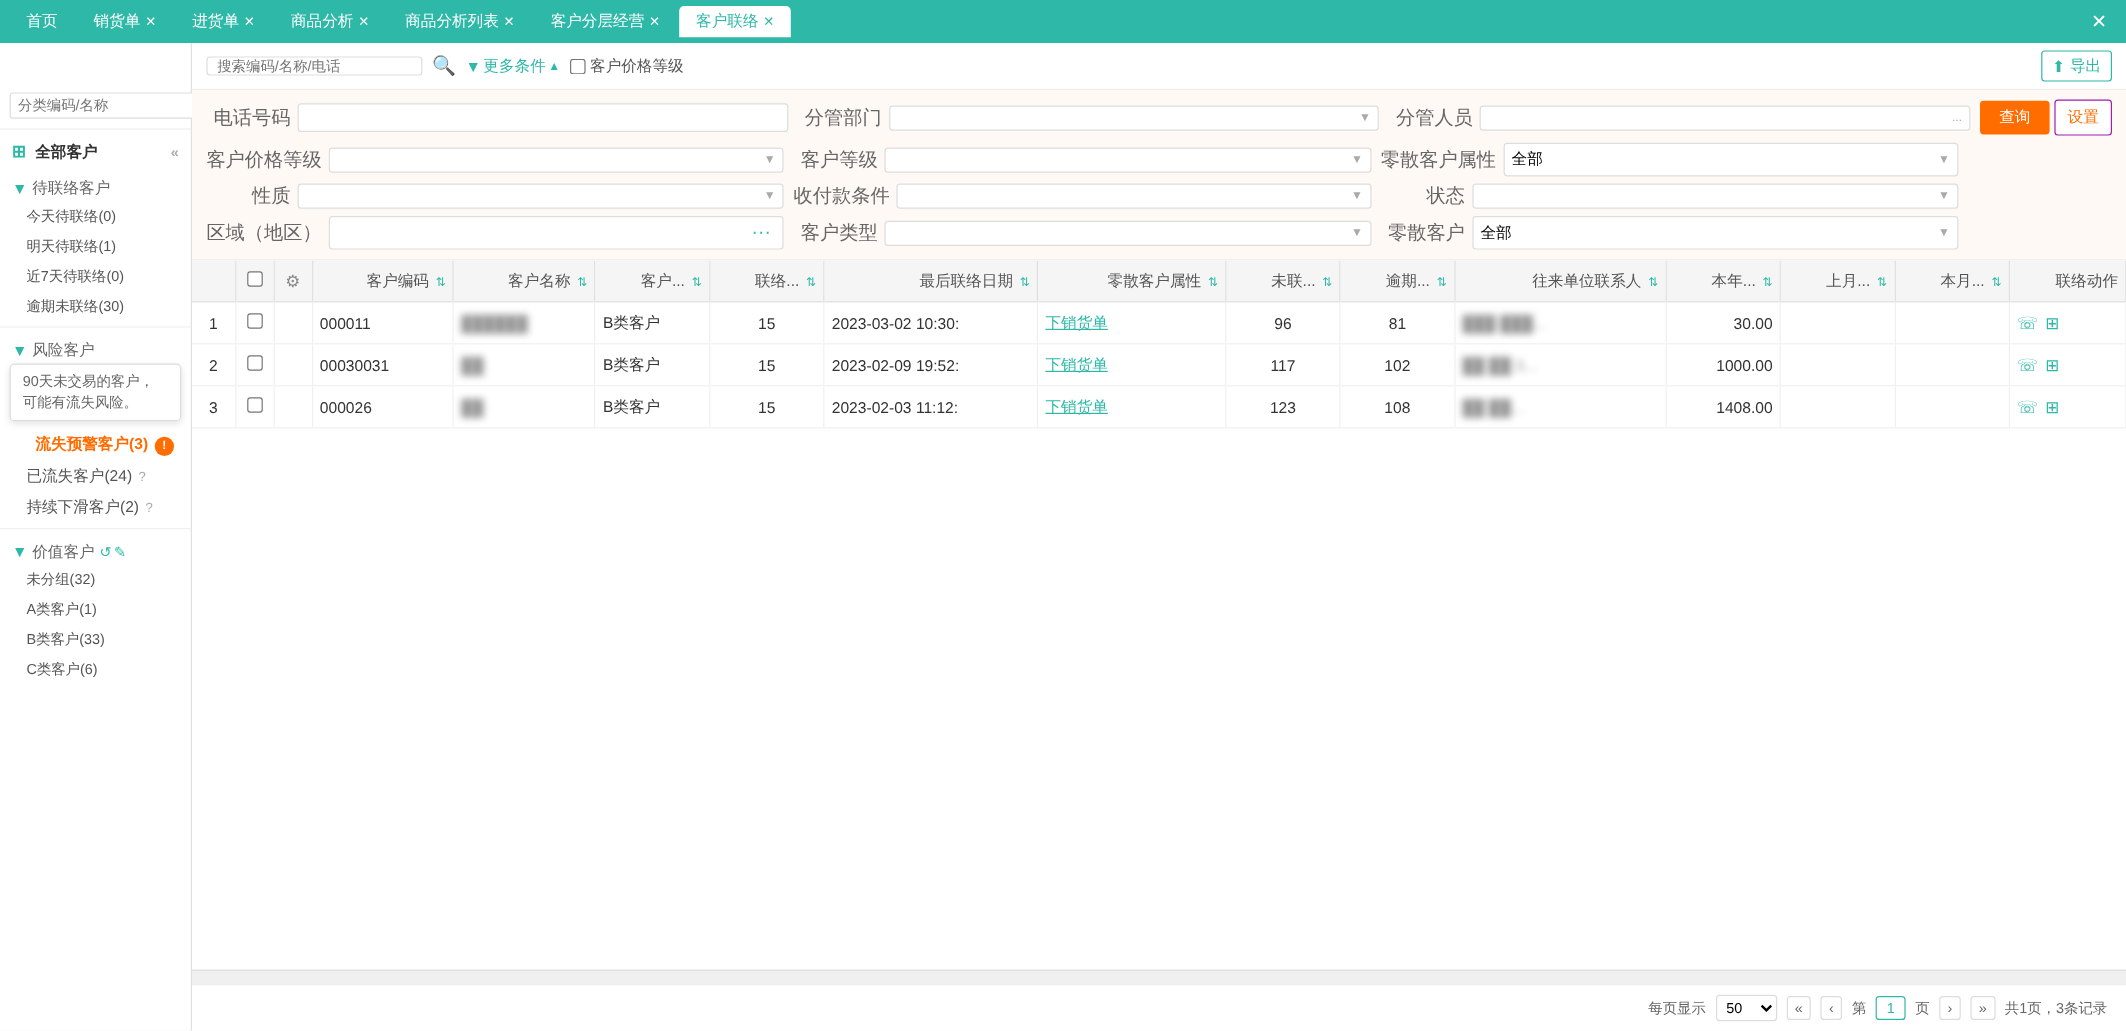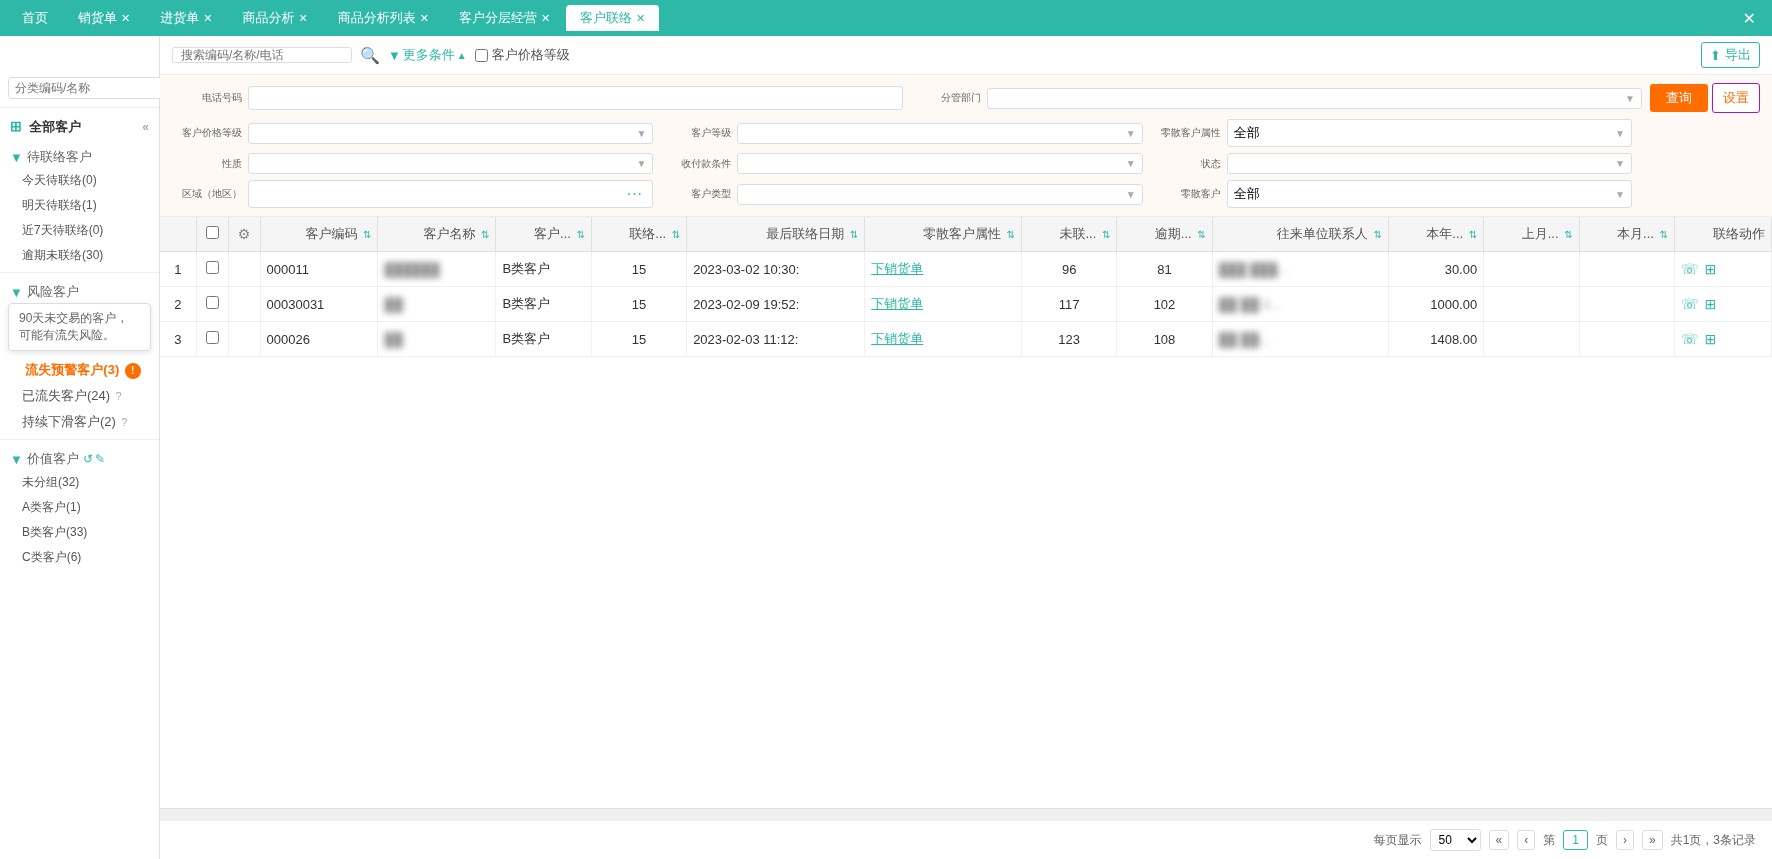--- a/index.html
+++ b/index.html
@@ -165,21 +165,21 @@
       align-items: center;
       gap: 8px;
       margin-bottom: 6px;
     }
     .filter-row:last-child { margin-bottom: 0; }
     .filter-field {
       display: flex; align-items: center; gap: 6px;
       flex: 1;
     }
     .filter-field-label {
-      color: #666; font-size: 10px; white-space: nowrap; min-width: 70px; text-align: right;
+      color: #666; font-size: 16px; white-space: nowrap; min-width: 70px; text-align: right;
     }
     .filter-input {
       flex: 1; border: 1px solid #ddd; border-radius: 3px; padding: 4px 6px;
       font-size: 12px; outline: none; background: #fff;
     }
     .filter-select {
       flex: 1; border: 1px solid #ddd; border-radius: 3px; padding: 4px 6px;
       font-size: 12px; background: #fff; cursor: pointer;
       display: flex; align-items: center; justify-content: space-between;
       min-width: 120px;
@@ -339,21 +339,21 @@
       <div class="sidebar-item">近7天待联络(0)</div>
       <div class="sidebar-item">逾期未联络(30)</div>
 
       <div class="sidebar-section-divider"></div>
 
       <div class="sidebar-section-title">
         <span class="arrow">▼</span>
         <span>风险客户</span>
       </div>
       <div class="tooltip-box">90天未交易的客户，可能有流失风险。</div>
-      <div class="sidebar-item active" style="color:#ff6c00;">
+      <div class="sidebar-item active" style="color:#ff6c00;text-align:center;">
         <span>流失预警客户(3)</span>
         <span style="background:#ff6c00;color:#fff;border-radius:50%;width:16px;height:16px;display:inline-flex;align-items:center;justify-content:center;font-size:10px;margin-left:2px;">!</span>
       </div>
       <div class="sidebar-item">
         <span>已流失客户(24)</span>
         <span style="color:#aaa;font-size:11px;margin-left:2px;">?</span>
       </div>
       <div class="sidebar-item">
         <span>持续下滑客户(2)</span>
         <span style="color:#aaa;font-size:11px;margin-left:2px;">?</span>
@@ -399,20 +399,27 @@
       <div class="filter-row">
         <div class="filter-field">
           <span class="filter-field-label">电话号码</span>
           <input class="filter-input" type="text" style="">
         </div>
         <div class="filter-field">
           <span class="filter-field-label">分管部门</span>
           <div class="filter-select">
             <span></span>
             <span class="filter-select-arrow">▼</span>
+          </div>
+        </div>
+        <div class="filter-field">
+          <span class="filter-field-label">分管人员</span>
+          <div class="filter-select">
+            <span></span>
+            <span class="filter-select-arrow">...</span>
           </div>
         </div>
         <div class="filter-btn-group">
           <button class="query-btn">查询</button>
           <button class="settings-btn">设置</button>
         </div>
       </div>
 
       <div class="filter-row">
         <div class="filter-field">

